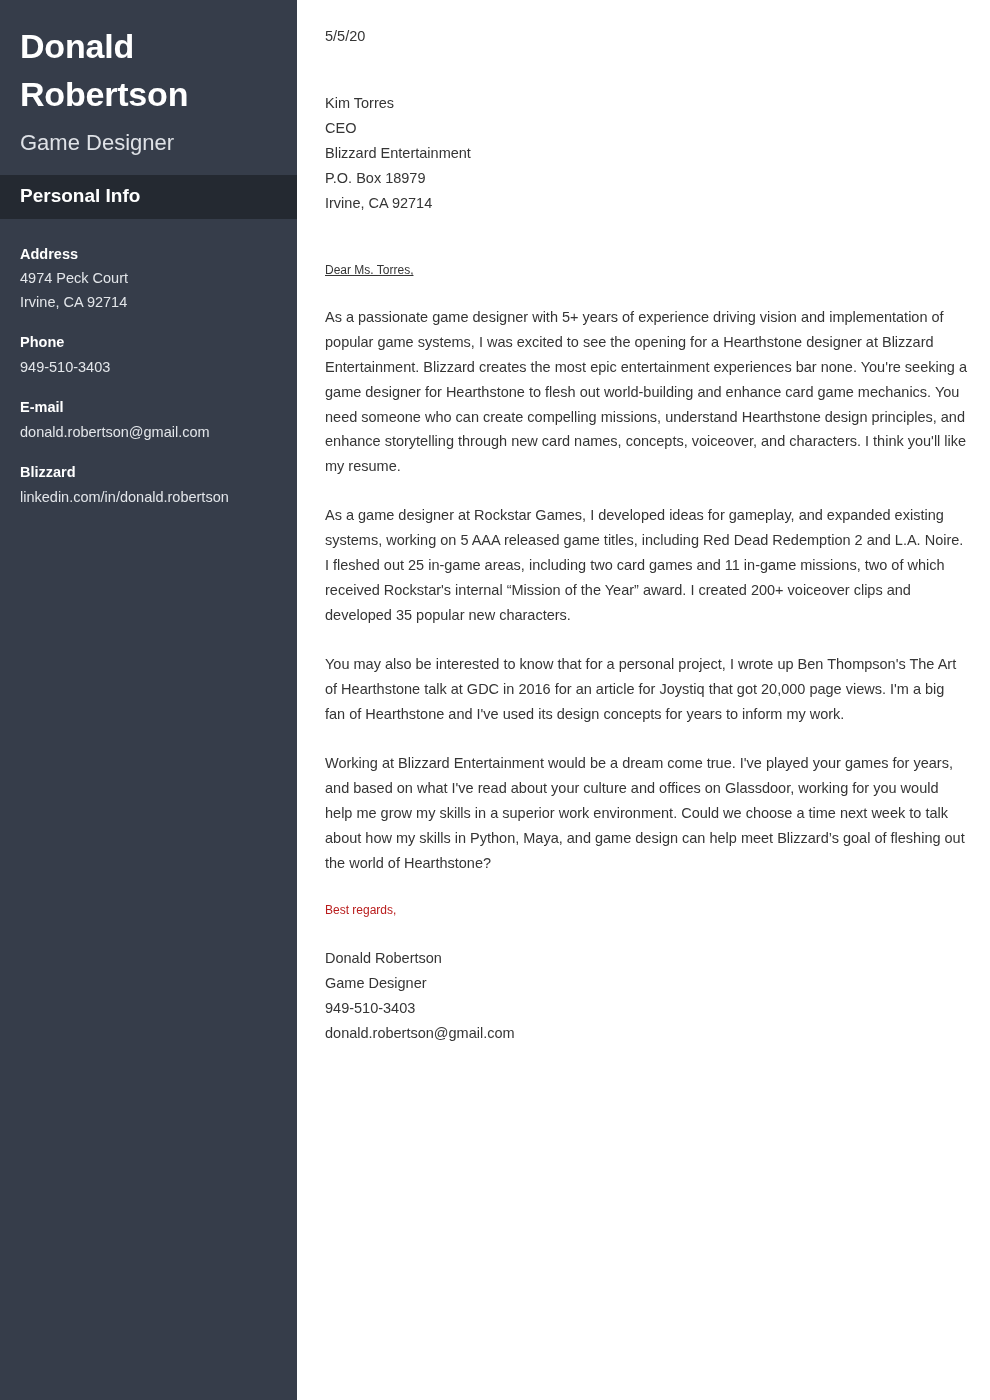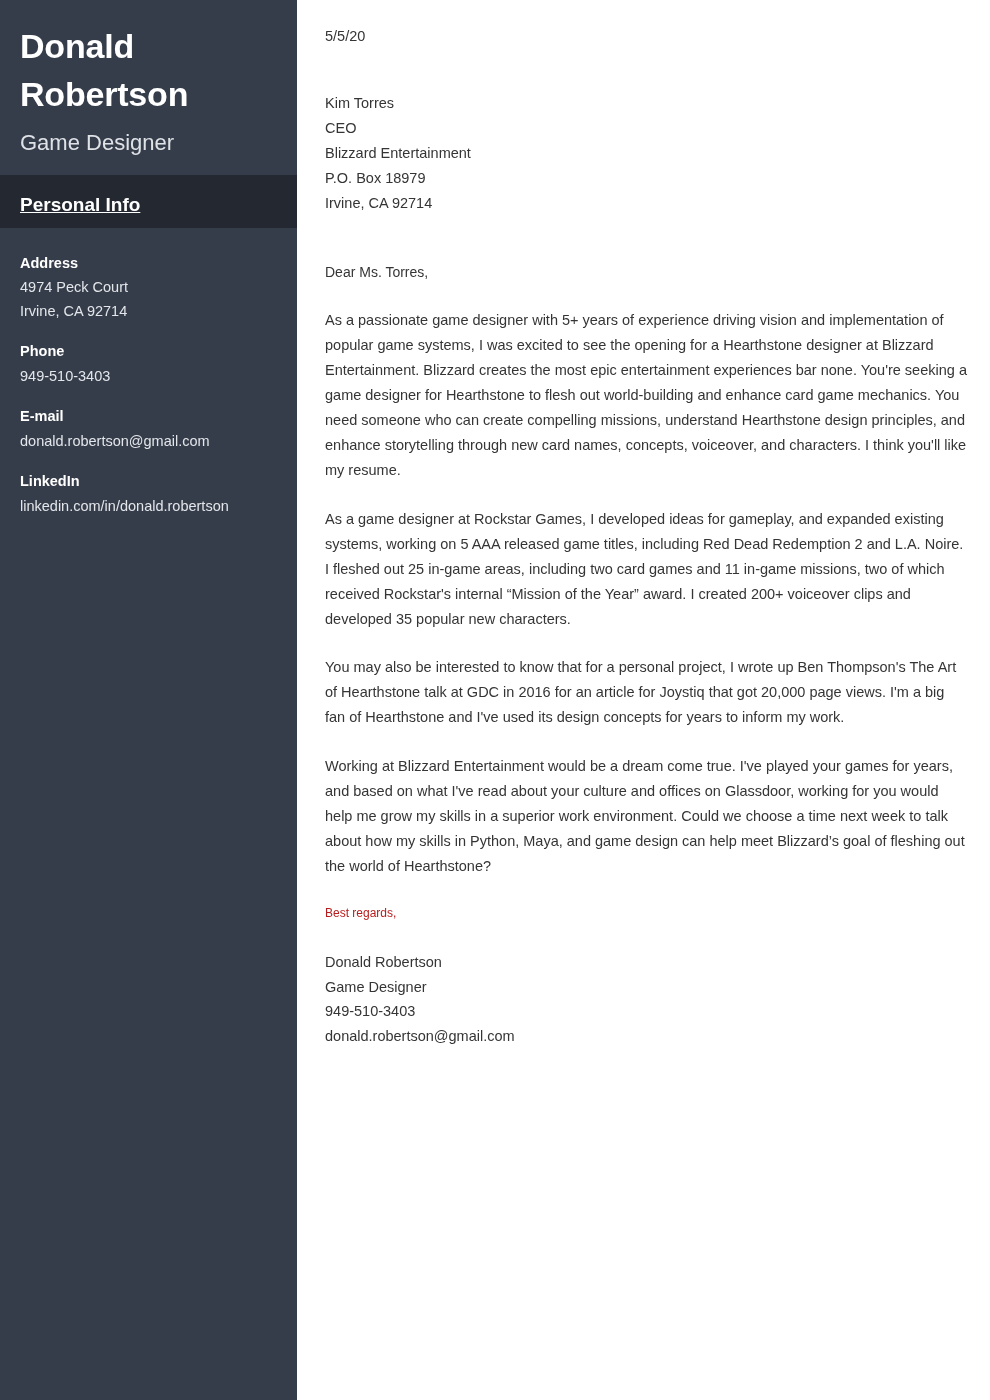--- a/index.html
+++ b/index.html
@@ -51,23 +51,22 @@
   .job-title {
     font-size: 22px;
     line-height: 1.3;
     font-weight: normal;
     color: #dfe2e7;
     margin: 10px 0 0 0;
   }
 
   .section-band {
     background: #242931;
-    padding: 19px 20px 11px 20px;
-    box-sizing: border-box;
-    text-decoration: underline;
+    padding: 10px 20px 11px 20px;
+    box-sizing: border-box;
   }
 
   .section-band-title {
     font-size: 19px;
     font-weight: bold;
     color: #ffffff;
     line-height: 1.2;
     margin: 0;
   }
 
@@ -119,24 +118,25 @@
   }
 
   .recipient-line {
     font-size: 14.5px;
     line-height: 1.72;
     color: #353535;
     margin: 0;
   }
 
   .salutation {
-    font-size: 14px;
+    font-size: 12px;
     line-height: 1.72;
     color: #353535;
     margin: 0 0 24px 0;
+    text-decoration: underline;
   }
 
   .body-paragraph {
     font-size: 14.5px;
     line-height: 1.72;
     color: #353535;
     margin: 0 0 24px 0;
     max-width: 652px;
     text-align: left;
   }
@@ -183,21 +183,21 @@
         <div class="info-label">Phone</div>
         <div class="info-value">949-510-3403</div>
       </div>
 
       <div class="info-block">
         <div class="info-label">E-mail</div>
         <div class="info-value">donald.robertson@gmail.com</div>
       </div>
 
       <div class="info-block">
-        <div class="info-label">LinkedIn</div>
+        <div class="info-label">Blizzard</div>
         <div class="info-value">linkedin.com/in/donald.robertson</div>
       </div>
 
     </div>
   </aside>
 
   <main class="letter">
 
     <div class="letter-date">5/5/20</div>
 

